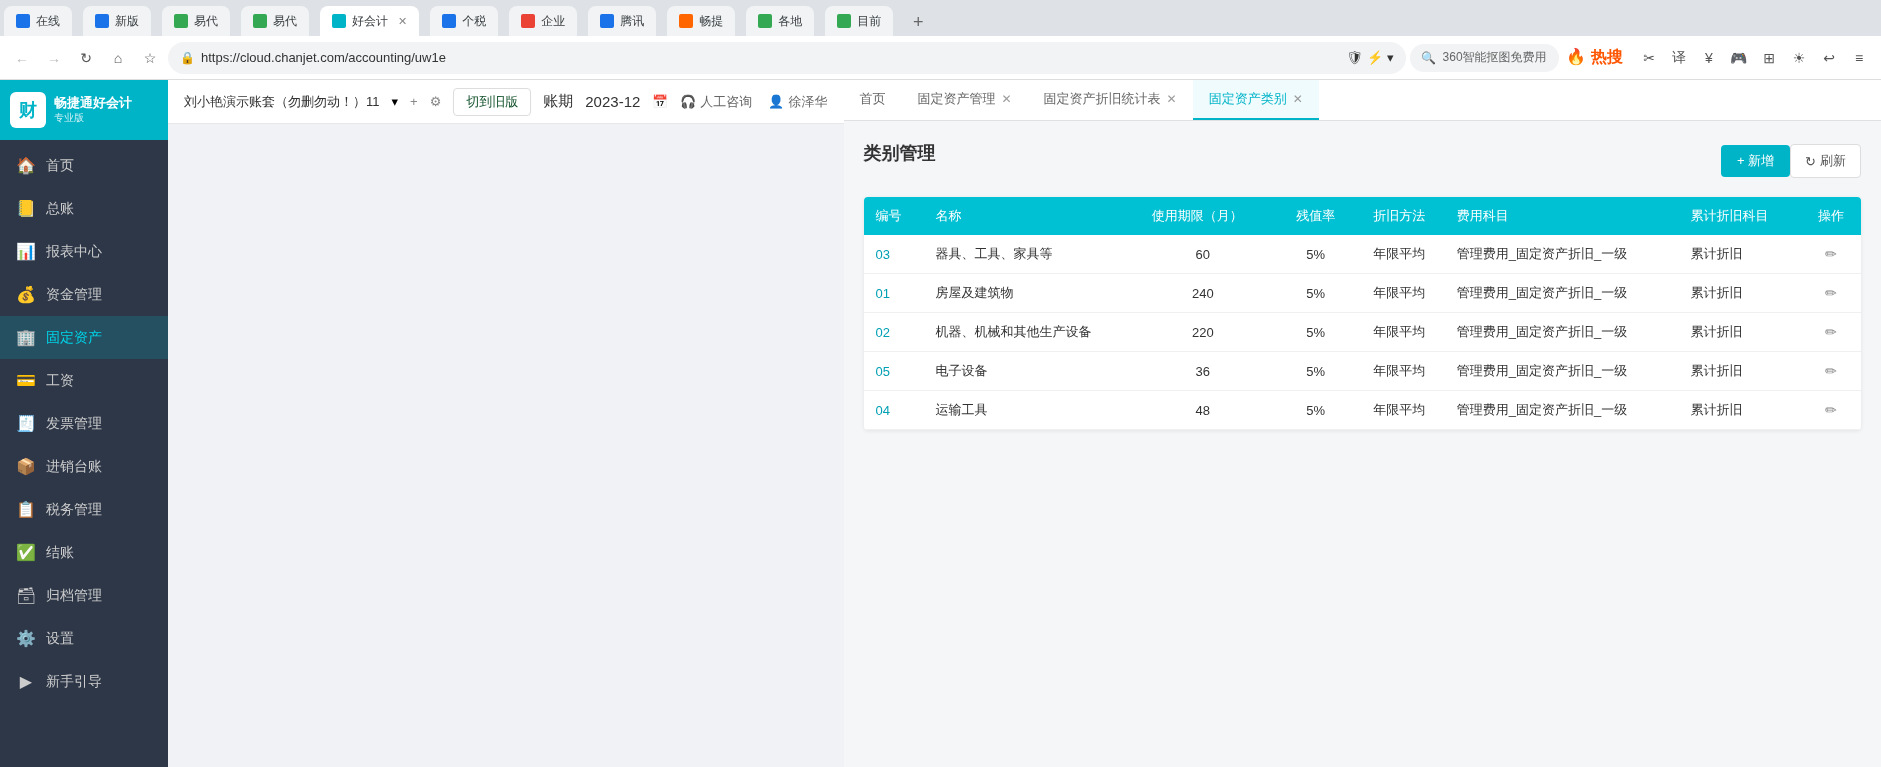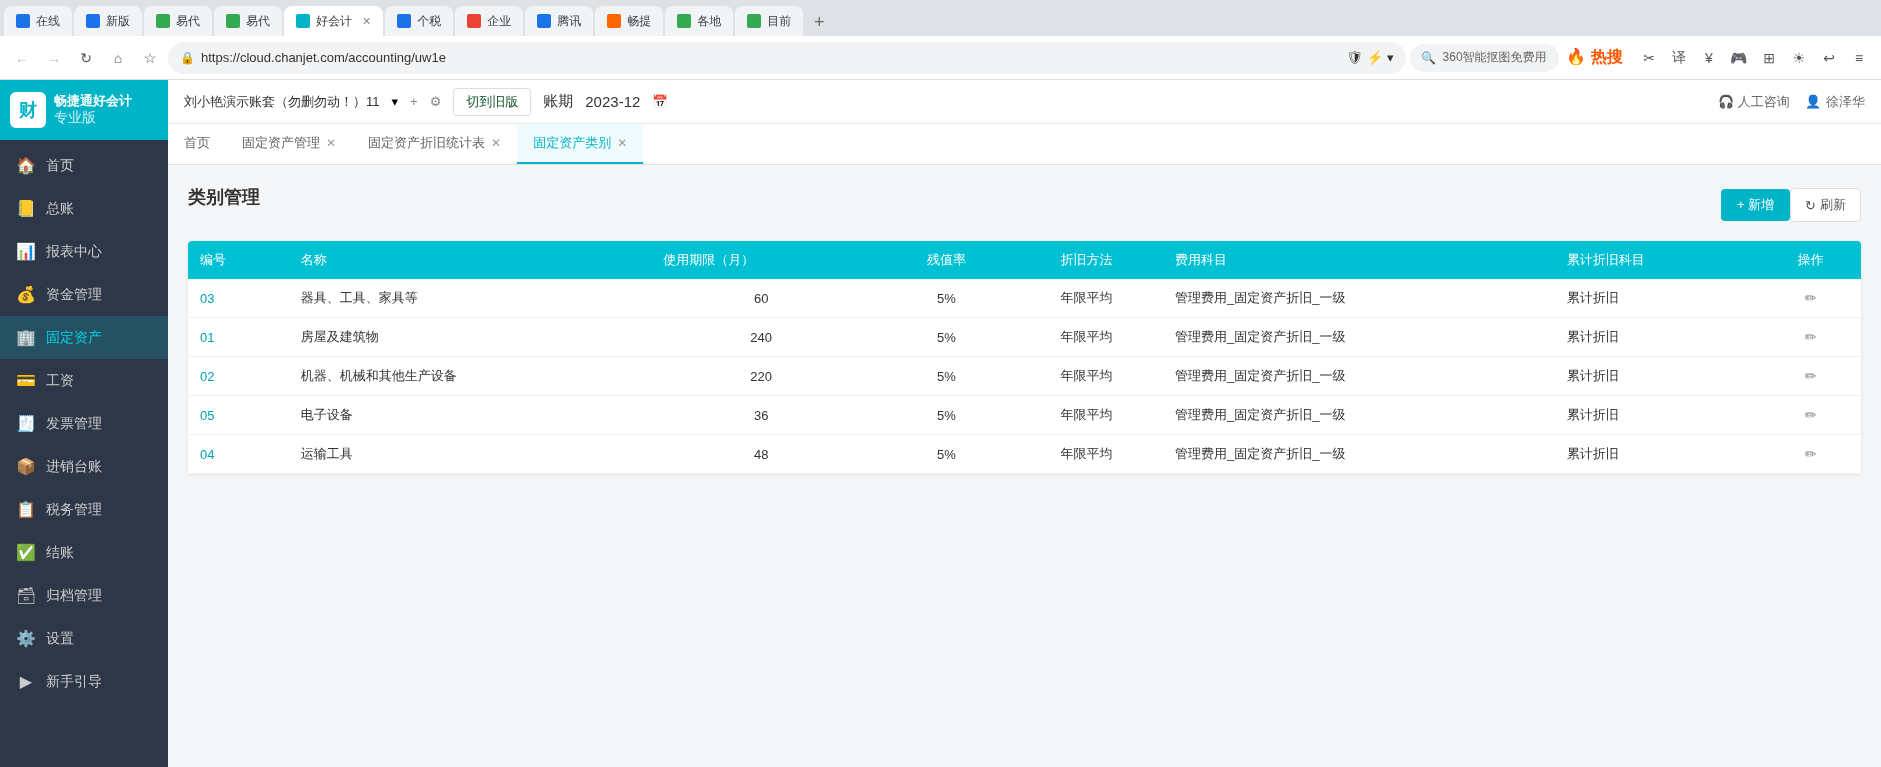--- a/index.html
+++ b/index.html
@@ -1,21 +1,21 @@
 <!DOCTYPE html>
 <html><head>
   <meta charset="utf-8">
   <style>
     * { margin: 0; padding: 0; box-sizing: border-box; }
     body { font-family: "Microsoft YaHei", sans-serif; font-size: 13px; background: #f0f2f5; overflow: hidden; }
 
     
     .browser-chrome { background: #dee1e6; width: 100%; }
     .browser-tabs { display: flex; align-items: flex-end; height: 36px; background: #dee1e6; padding: 0 4px; overflow: hidden; }
-    .browser-tab { display: flex; align-items: center; padding: 0 12px; height: 30px; background: #f1f3f4; border-radius: 8px 8px 0 0; font-size: 12px; color: #3c4043; margin-right: 2px; max-width: 180px; white-space: nowrap; overflow: hidden; gap: 6px; cursor: pointer; flex-shrink: 0; }
+    .browser-tab { display: flex; align-items: center; padding: 0 12px; height: 30px; background: #f1f3f4; border-radius: 8px 8px 0 0; font-size: 12px; color: #3c4043; margin-right: 11px; max-width: 180px; white-space: nowrap; overflow: hidden; gap: 6px; cursor: pointer; flex-shrink: 0; }
     .browser-tab.active { background: #fff; }
     .browser-tab .tab-favicon { width: 14px; height: 14px; border-radius: 2px; flex-shrink: 0; }
     .browser-tab .tab-close { font-size: 11px; color: #888; margin-left: 4px; cursor: pointer; flex-shrink: 0; }
     .browser-tab-add { width: 28px; height: 28px; display: flex; align-items: center; justify-content: center; font-size: 18px; color: #666; cursor: pointer; }
     .browser-controls { display: flex; align-items: center; background: #fff; height: 44px; padding: 0 8px; border-bottom: 1px solid #ddd; gap: 4px; }
     .browser-nav-btn { width: 28px; height: 28px; display: flex; align-items: center; justify-content: center; border-radius: 50%; cursor: pointer; color: #555; font-size: 14px; }
     .browser-nav-btn.disabled { color: #bbb; cursor: default; }
     .address-bar { flex: 1; display: flex; align-items: center; background: #f1f3f4; border-radius: 20px; padding: 0 12px; height: 32px; gap: 6px; font-size: 13px; color: #333; }
     .address-bar .lock-icon { color: #188038; font-size: 12px; }
     .address-text { color: #333; font-size: 13px; flex: 1; }
@@ -26,21 +26,21 @@
     .hot-search { display: flex; align-items: center; gap: 4px; color: #ff5500; font-size: 16px; font-weight: bold; }
 
     
     .app-container { display: flex; width: 100%; height: calc(100vh - 80px); }
 
     
     .sidebar { width: 168px; background: #2d3748; flex-shrink: 0; display: flex; flex-direction: column; height: 100%; }
     .sidebar-logo { background: #00b4c8; padding: 12px 10px; display: flex; align-items: center; gap: 8px; }
     .sidebar-logo-icon { width: 36px; height: 36px; background: #fff; border-radius: 6px; display: flex; align-items: center; justify-content: center; color: #00b4c8; font-size: 18px; font-weight: bold; }
     .sidebar-logo-text { color: #fff; font-size: 13px; font-weight: bold; line-height: 1.3; }
-    .sidebar-logo-sub { font-size: 14px; color: rgba(255,255,255,0.8); }
+    .sidebar-logo-sub { font-size: 10px; color: rgba(255,255,255,0.8); }
     .sidebar-nav { flex: 1; overflow-y: auto; padding: 4px 0; }
     .sidebar-item { display: flex; align-items: center; gap: 10px; padding: 12px 16px; color: #ccc; cursor: pointer; font-size: 14px; }
     .sidebar-item.active { background: rgba(0,180,200,0.2); color: #00d4e8; }
     .sidebar-item-icon { font-size: 16px; width: 20px; text-align: center; }
 
     
     .top-bar { background: #fff; border-bottom: 1px solid #e8e8e8; padding: 0 16px; height: 44px; display: flex; align-items: center; gap: 12px; }
     .top-bar-user { font-size: 13px; color: #333; }
     .top-bar-period { font-size: 15px; color: #333; }
     .top-bar-right { margin-left: auto; display: flex; align-items: center; gap: 16px; font-size: 13px; color: #666; }
@@ -229,21 +229,21 @@
           <span class="sidebar-item-icon">⚙️</span>
           <span>设置</span>
         </div>
         <div class="sidebar-item">
           <span class="sidebar-item-icon">▶</span>
           <span>新手引导</span>
         </div>
       </div>
   </div>
 
-  <div style="flex:1; display:flex; flex-direction:column; overflow:hidden;">
+  <div style="flex:1; display:flex; flex-direction:row; overflow:hidden;">
 
     <div class="top-bar">
       <span class="top-bar-user">刘小艳演示账套（勿删勿动！）11</span>
       <span>▾</span>
       <span style="cursor:pointer; color:#888;">+</span>
       <span style="cursor:pointer; color:#888;">⚙</span>
       <button class="top-bar-btn">切到旧版</button>
       <span class="top-bar-period">账期</span>
       <span class="top-bar-period">2023-12</span>
       <span>📅</span>

